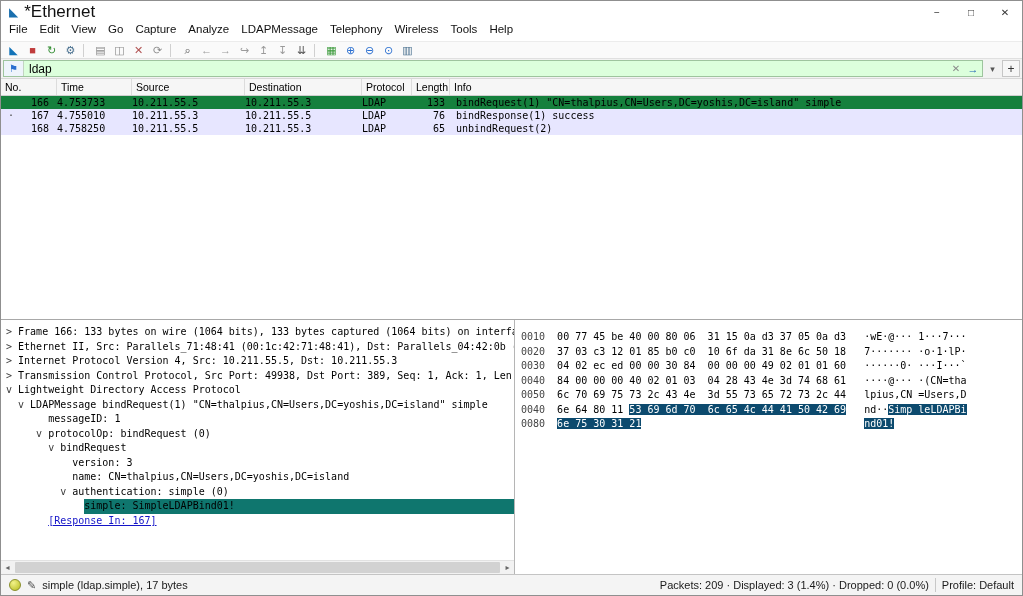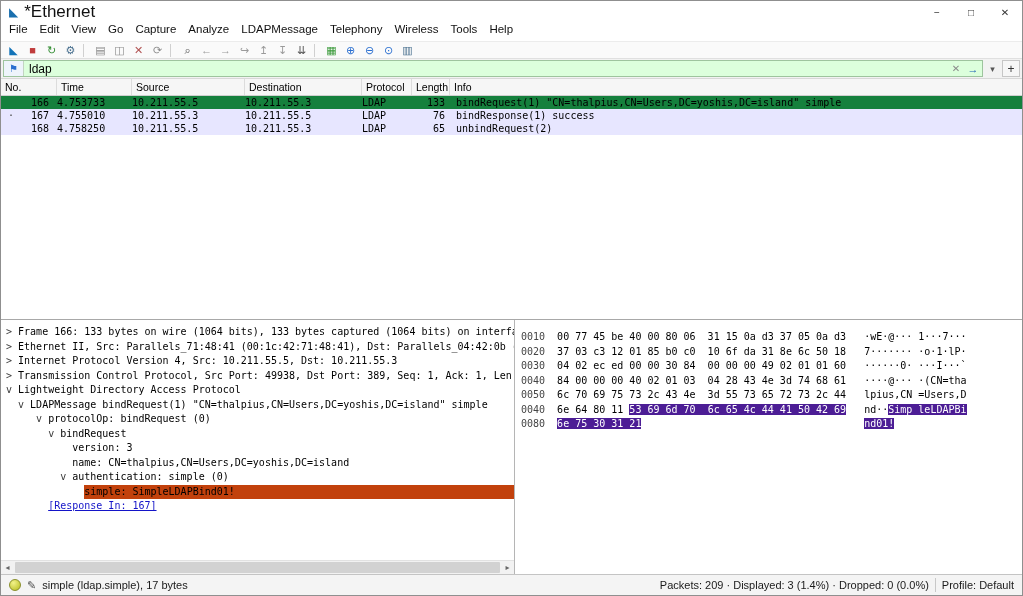--- a/index.html
+++ b/index.html
@@ -47,32 +47,32 @@
   .len{width:38px;text-align:right;padding-right:5px}
   .info{flex:1;padding-left:6px}
 
   
   .lower{flex:1;min-height:0;display:flex;border-top:1px solid #a8a8a8}
   .details{width:514px;flex:none;border-right:1px solid #b5b5b5;display:flex;flex-direction:column;overflow:hidden;background:#fff}
   .dlines{flex:1;padding-top:5px;font-family:"DejaVu Sans Mono","Liberation Mono",monospace;font-size:10px;overflow:hidden}
   .dline{display:flex;white-space:pre;height:14.5px;line-height:14.5px;padding-left:5px}
   .dpre{color:#3c3c3c}
   .dtext{flex:1;overflow:hidden}
-  .dline.sel .dtext{background:#c2410c}
+  .dline.sel .dtext{background:#0f766e}
   .dline.link .dtext{color:#1414c8;text-decoration:underline}
   .hscroll{height:14px;flex:none;background:#f2f2f2;border-top:1px solid #e2e2e2;display:flex;align-items:center}
   .hs-arrow{width:13px;text-align:center;font-size:8px;color:#666;line-height:13px}
   .hs-thumb{flex:1;height:11px;background:#d2d2d2;margin:0 1px;border-radius:1px}
 
   .hex{flex:1;padding:10px 0 0 6px;background:#fff;font-family:"DejaVu Sans Mono","Liberation Mono",monospace;font-size:10px;overflow:hidden}
   .hrow{white-space:pre;height:14.5px;line-height:14.5px}
   .hoff{display:inline-block;width:4ch;color:#454545}
   .hhex{display:inline-block;width:48ch;margin-left:2ch}
   .hascii{margin-left:3ch}
-  .hi{background:#4c1d95;color:#fff}
+  .hi{background:#0c4a6e;color:#fff}
 
   
   .statusbar{height:21px;flex:none;border-top:1px solid #c4c4c4;background:#f4f4f4;display:flex;align-items:center;font-size:11px;color:#1a1a1a;padding:0 8px;gap:6px}
   .expert-dot{width:12px;height:12px;flex:none;border-radius:50%;background:radial-gradient(circle at 35% 30%,#f2f28a,#c8cc3e 70%,#9aa02a);border:1px solid #8a8f2a}
   .note-icon{font-size:11px;color:#555}
   .status-right{margin-left:auto;display:flex;align-items:center;gap:6px}
   .status-sep{width:1px;height:14px;background:#c8c8c8}
 </style>
 </head>
 <body>
@@ -250,20 +250,24 @@
           <div class="dline">
             <span class="dpre">v </span>
             <span class="dtext">Lightweight Directory Access Protocol</span>
           </div>
 
           <div class="dline">
             <span class="dpre">  v </span>
             <span class="dtext">LDAPMessage bindRequest(1) "CN=thalpius,CN=Users,DC=yoshis,DC=island" simple</span>
           </div>
 
+          <div class="dline">
+            <span class="dpre">       </span>
+            <span class="dtext">messageID: 1</span>
+          </div>
 
           <div class="dline">
             <span class="dpre">     v </span>
             <span class="dtext">protocolOp: bindRequest (0)</span>
           </div>
 
           <div class="dline">
             <span class="dpre">       v </span>
             <span class="dtext">bindRequest</span>
           </div>

